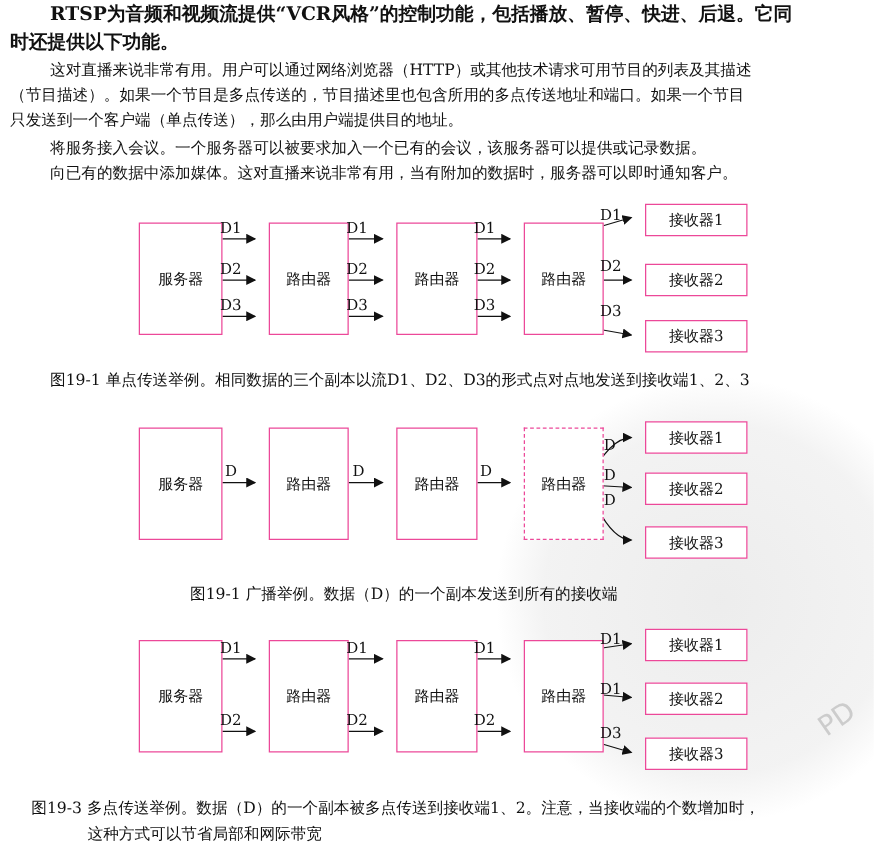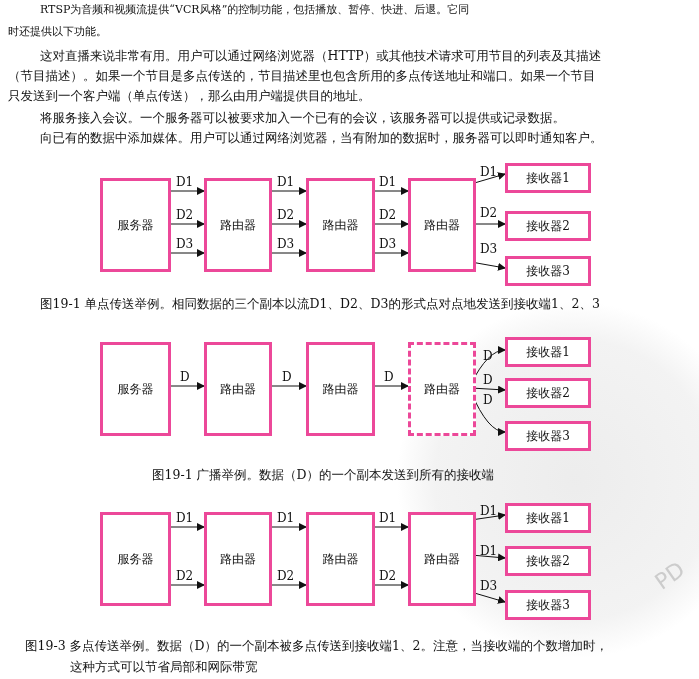--- a/index.html
+++ b/index.html
@@ -1,41 +1,41 @@
 <!DOCTYPE html>
 <html><head>
 <meta charset="utf-8">
 <style>
   html, body { margin:0; padding:0; background:#fff; }
   body { width:699px; height:679px; position:relative; overflow:hidden;
          font-family:"DejaVu Serif","Liberation Serif",serif; color:#111; }
   .p { position:absolute; white-space:nowrap; line-height:1; }
-  .lead { font-size:11px; font-weight:normal; }
+  .lead { font-size:15px; font-weight:bold; }
   .body { font-size:12.5px; }
   .cap { font-size:12.5px; }
-  .box { position:absolute; border:3px solid #ec4899; background:#fff;
+  .box { position:absolute; border:1px solid #ec4899; background:#fff;
          display:flex; align-items:center; justify-content:center;
-         font-size:12px; }
+         font-size:12px;margin-left:11px; }
   .lbl { position:absolute; font-size:12px; line-height:1; }
   svg.lines { position:absolute; left:0; top:0; }
   .wm { position:absolute; border-radius:50%; opacity:0.18; }
 </style>
 </head>
 <body>
 
 <div class="wm" style="left:395px;top:300px;width:360px;height:360px;background:radial-gradient(circle,#999 0%,#bbb 55%,transparent 70%);"></div>
 <div class="p" style="left:655px;top:565px;font-size:22px;color:#ccc;transform:rotate(-35deg);font-family:'DejaVu Sans',sans-serif;">PD</div>
 
 <div class="p lead" style="left:40px;top:4px;">RTSP为音频和视频流提供“VCR风格”的控制功能，包括播放、暂停、快进、后退。它同</div>
 <div class="p lead" style="left:8px;top:26px;">时还提供以下功能。</div>
 <div class="p body" style="left:40px;top:50px;">这对直播来说非常有用。用户可以通过网络浏览器（HTTP）或其他技术请求可用节目的列表及其描述</div>
 <div class="p body" style="left:8px;top:70px;">（节目描述）。如果一个节目是多点传送的，节目描述里也包含所用的多点传送地址和端口。如果一个节目</div>
 <div class="p body" style="left:8px;top:90px;">只发送到一个客户端（单点传送），那么由用户端提供目的地址。</div>
 <div class="p body" style="left:40px;top:112px;">将服务接入会议。一个服务器可以被要求加入一个已有的会议，该服务器可以提供或记录数据。</div>
-<div class="p body" style="left:40px;top:132px;">向已有的数据中添加媒体。用户可以通过网络浏览器，当有附加的数据时，服务器可以即时通知客户。</div>
+<div class="p body" style="left:40px;top:132px;">向已有的数据中添加媒体。这对直播来说非常有用，当有附加的数据时，服务器可以即时通知客户。</div>
 
 <svg class="lines" width="699" height="679">
   <defs>
     <marker id="ah" markerWidth="8" markerHeight="8" refX="7" refY="4" orient="auto">
       <path d="M0,0 L8,4 L0,8 z" fill="#111"></path>
     </marker>
   </defs>
   <g stroke="#111" stroke-width="1" fill="none" marker-end="url(#ah)">
 
     <line x1="166" y1="191" x2="204" y2="191"></line>

